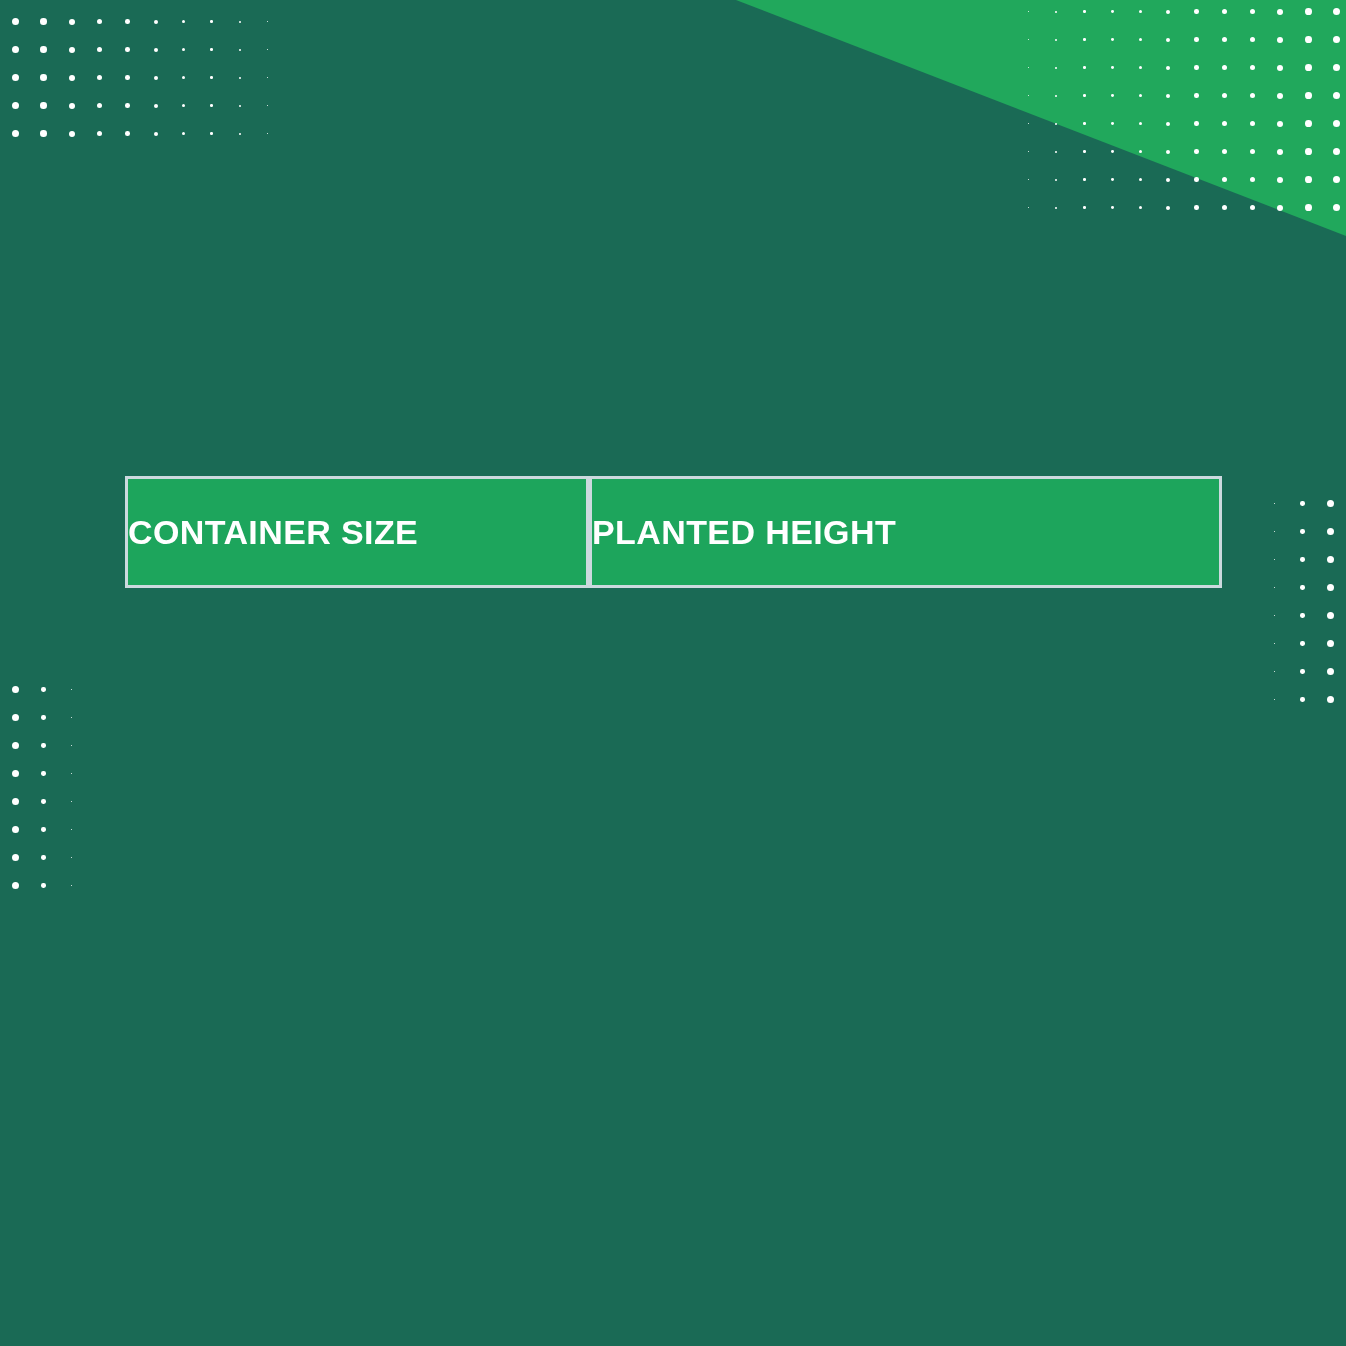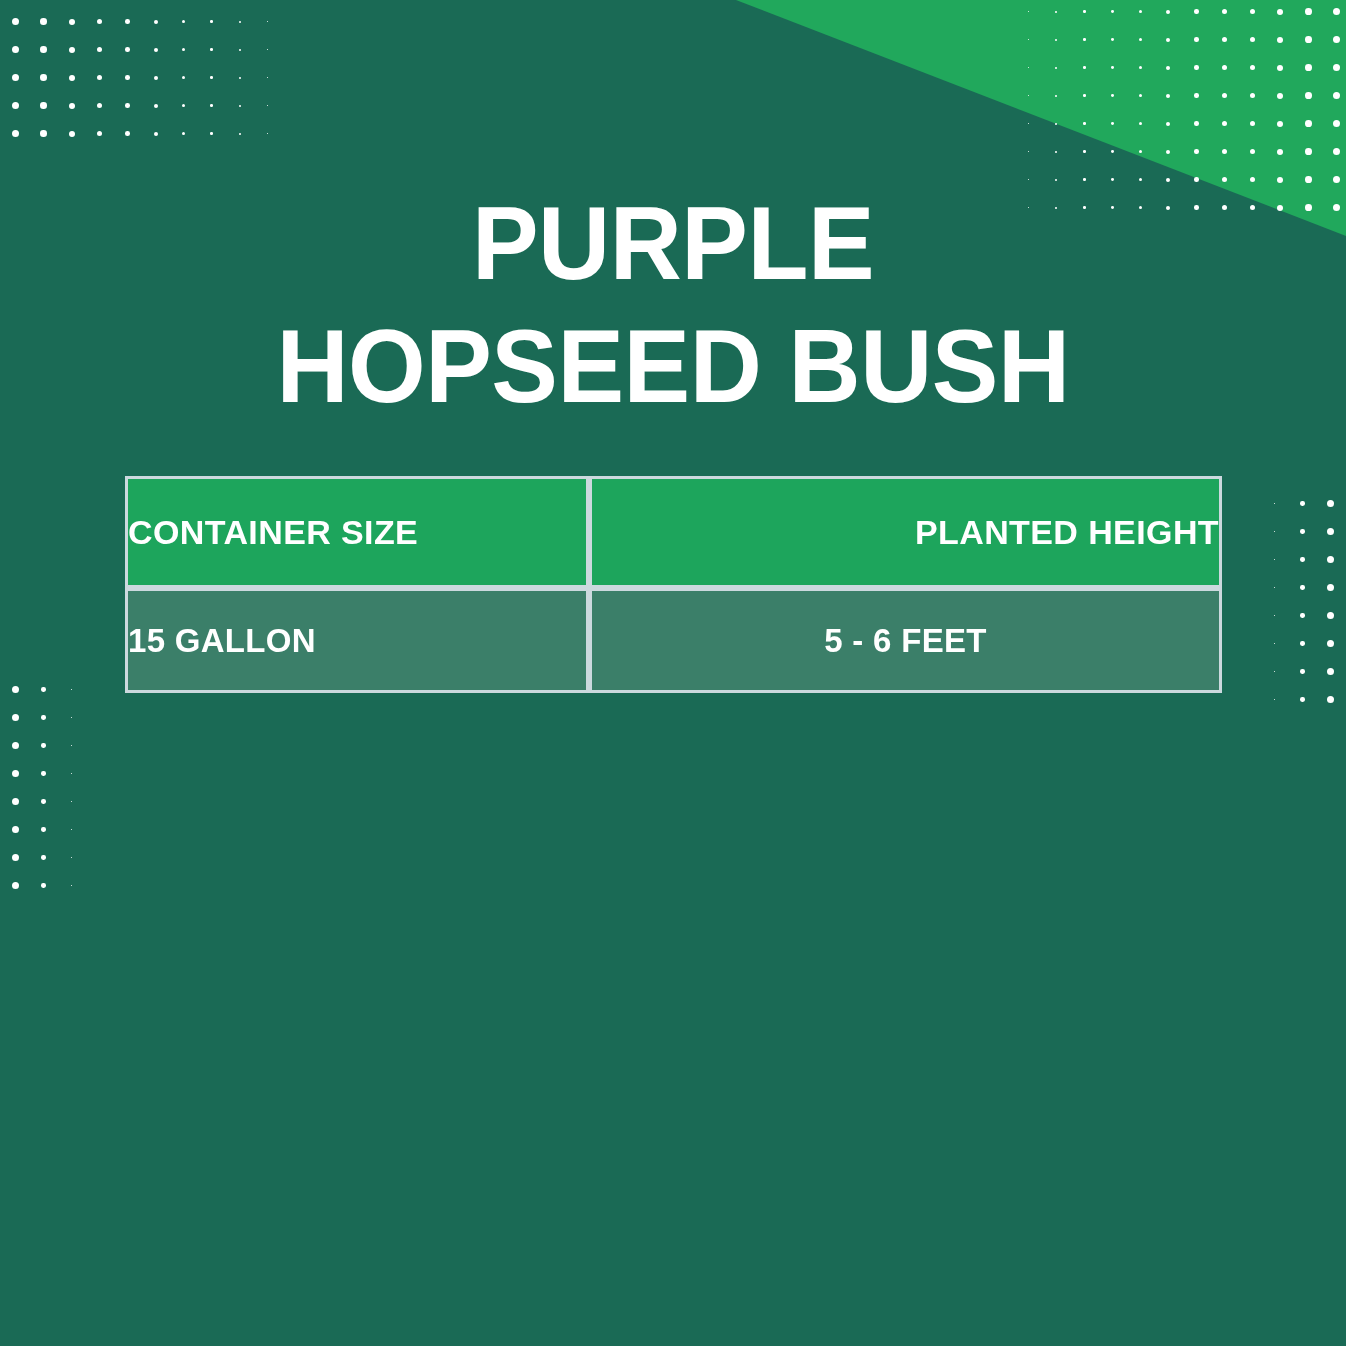--- a/index.html
+++ b/index.html
@@ -104,21 +104,21 @@
     height: 99px;
     font-size: 33px;
     font-weight: bold;
     text-transform: uppercase;
     font-family: "Liberation Sans Narrow", "Liberation Sans", sans-serif;
     letter-spacing: 0.3px;
   }
   td.cell-left  { text-align: left; padding-left: 88px; }
   td.cell-right { text-align: center; }
   th.head-left  { text-align: left; padding-left: 50px; }
-  th.head-right { text-align: right; }
+  th.head-right { text-align: left; }
   tr.row-alt td { background: #3b7f69; }
 
   
   .note {
     position: absolute;
     z-index: 5;
     left: 135px;
     top: 928px;
     width: 1090px;
     color: #ffffff;
@@ -332,36 +332,28 @@
       <span class="dot" style="width: 4.3px; height: 4.3px; left: 29.45px; top: 141.45px;"></span>
       <span class="dot" style="width: 7.2px; height: 7.2px; left: 56px; top: 140px;"></span>
       <span class="dot" style="width: 1.4px; height: 1.4px; left: 2.9px; top: 170.9px;"></span>
       <span class="dot" style="width: 4.3px; height: 4.3px; left: 29.45px; top: 169.45px;"></span>
       <span class="dot" style="width: 7.2px; height: 7.2px; left: 56px; top: 168px;"></span>
       <span class="dot" style="width: 1.4px; height: 1.4px; left: 2.9px; top: 198.9px;"></span>
       <span class="dot" style="width: 4.3px; height: 4.3px; left: 29.45px; top: 197.45px;"></span>
       <span class="dot" style="width: 7.2px; height: 7.2px; left: 56px; top: 196px;"></span>
     </div>
 
-  <div class="title-block">
-    <span class="title-line">PURPLE</span>
-    <span class="title-line">HOPSEED BUSH</span>
-  </div>
 
   <div class="spec-table-wrap">
     <table class="spec-table">
       <thead>
         <tr>
           <th class="col-left head-left">CONTAINER SIZE</th>
           <th class="col-right head-right">PLANTED HEIGHT</th>
         </tr>
       </thead>
       <tbody>
-        <tr class="row-alt">
-          <td class="cell-left">15 GALLON</td>
-          <td class="cell-right">5 - 6 FEET</td>
-        </tr>
       </tbody>
     </table>
   </div>
 
 
 </div>
 
 </body></html>

